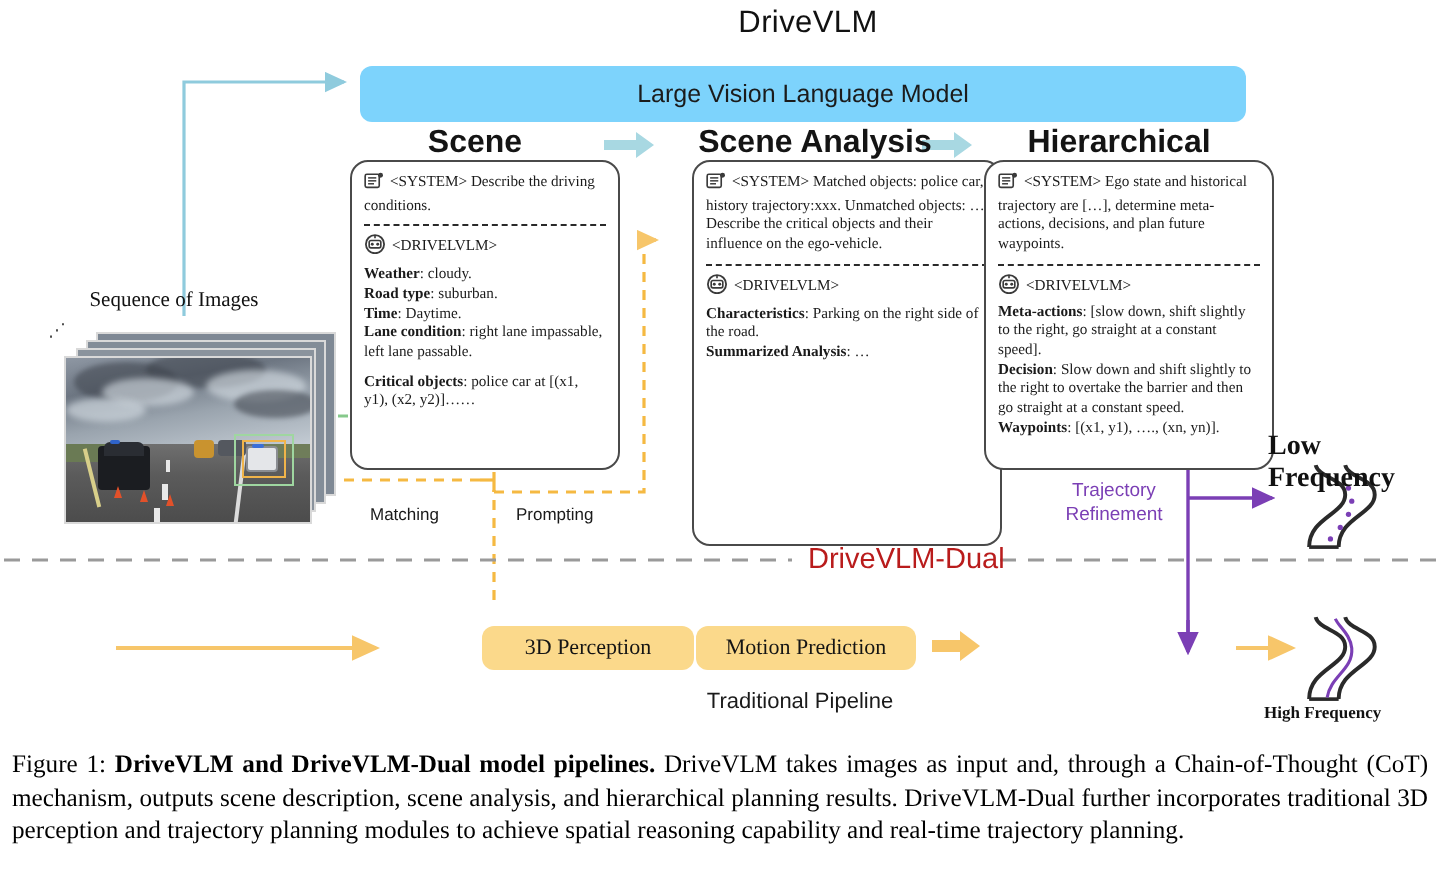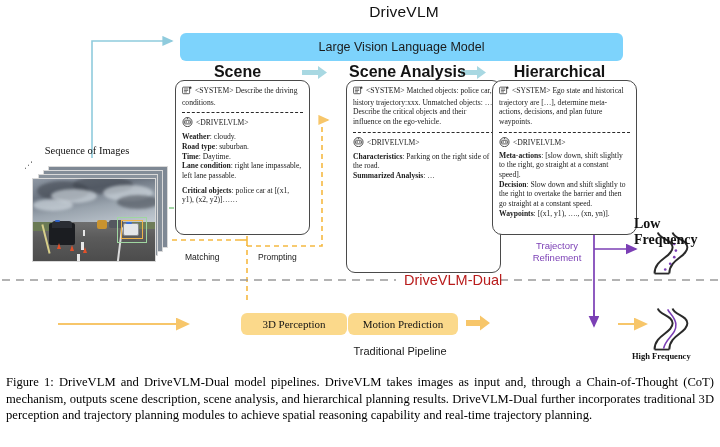--- a/index.html
+++ b/index.html
@@ -75,21 +75,21 @@
   .car{position:absolute;border-radius:2px;}
   .cone{position:absolute;width:0;height:0;border-left:2.2px solid transparent;
         border-right:2.2px solid transparent;border-bottom:6px solid #e2512a;}
   .bbox-g{position:absolute;border:1.4px solid #9fd6a0;}
   .bbox-o{position:absolute;border:1.4px solid #f0b44a;}
   .corner{position:absolute;font-size:9px;color:#444;}
 
   
   #caption{position:absolute;left:6px;top:374px;width:708px;font-size:12.6px;line-height:1.33;
            color:#000;text-align:justify;}
-  #caption b{font-weight:normal;}
+  #caption b{font-weight:bold;}
 </style>
 </head>
 <body>
 
 <div id="figure">
 
   <svg class="abs" style="left:0;top:0;" width="720" height="372">
     <defs>
       <marker id="ar-blue" markerWidth="7" markerHeight="7" refX="6" refY="3.2" orient="auto">
         <path d="M0,0 L7,3.2 L0,6.4 z" fill="#8fcbdd"></path>

